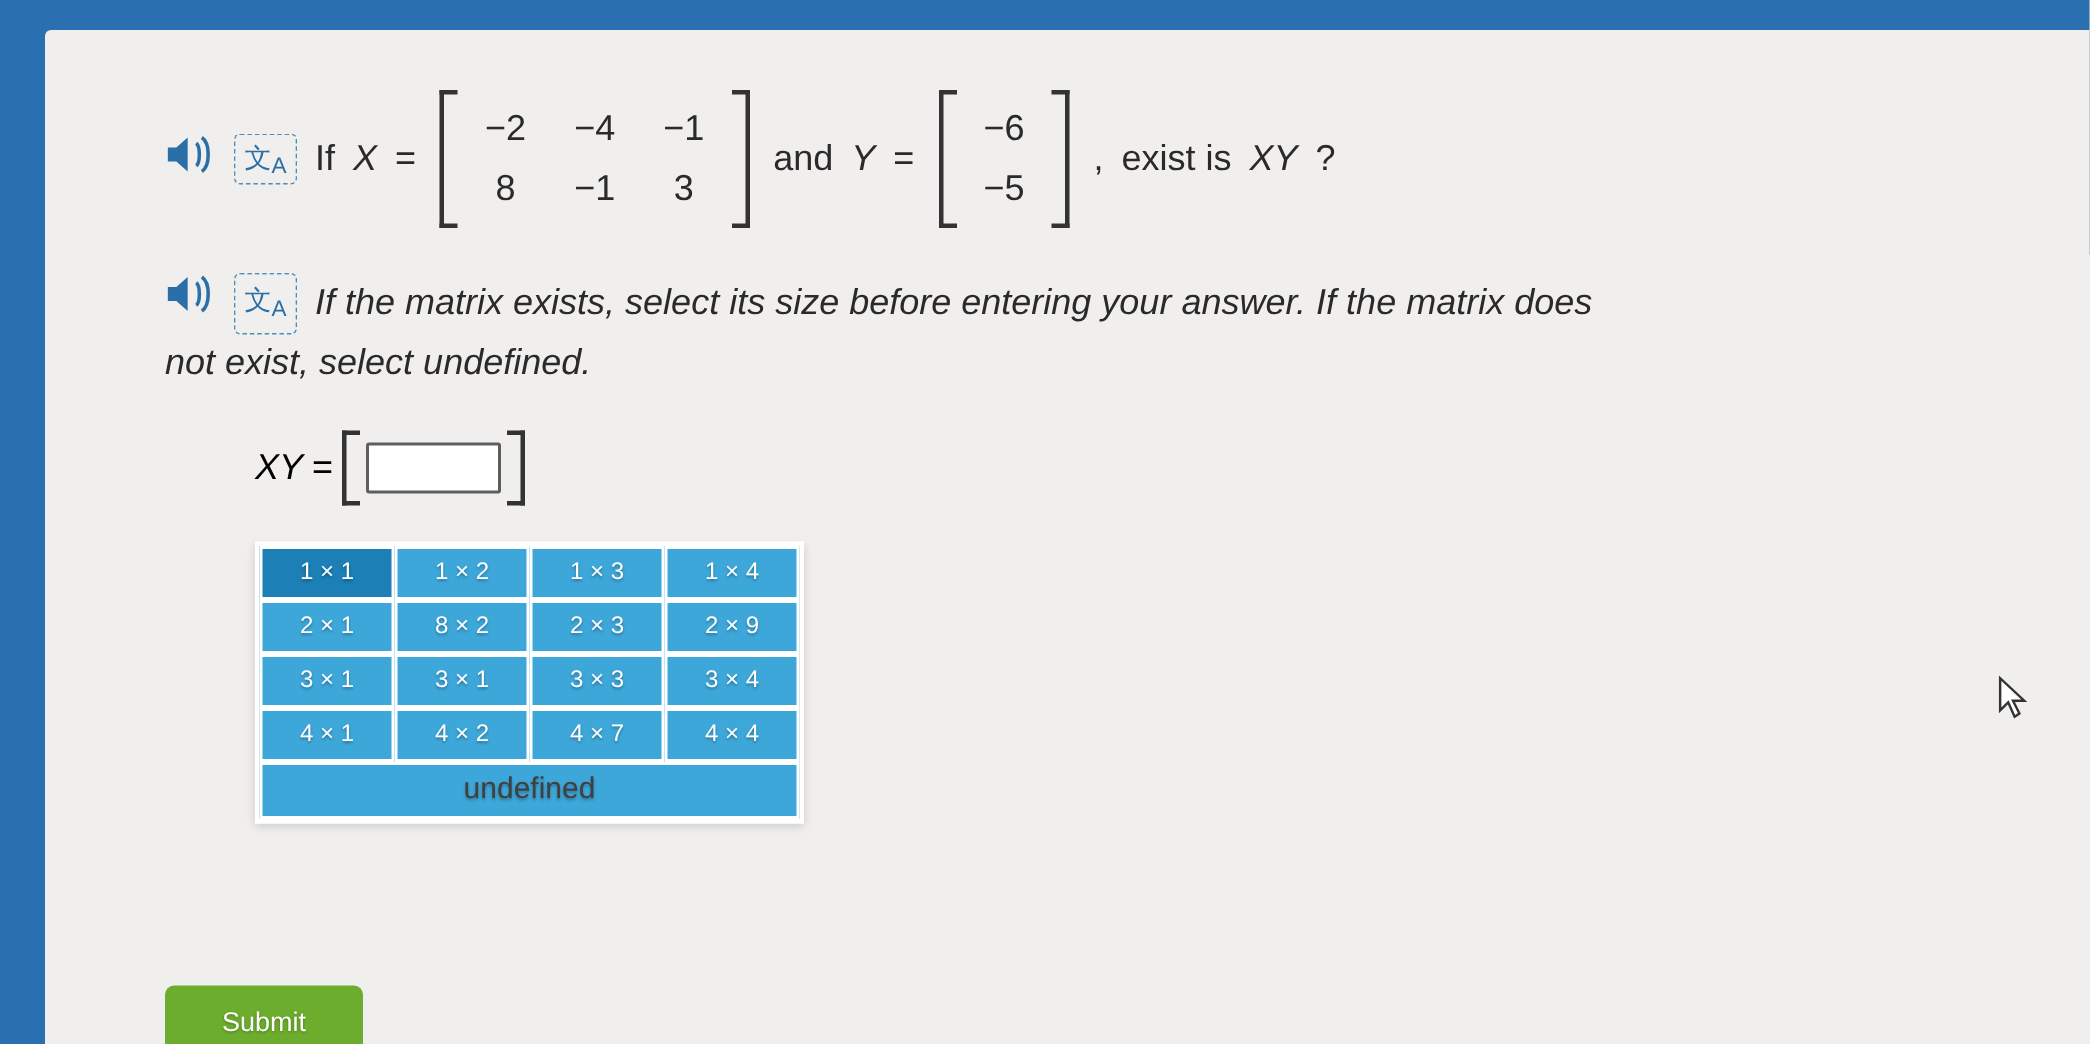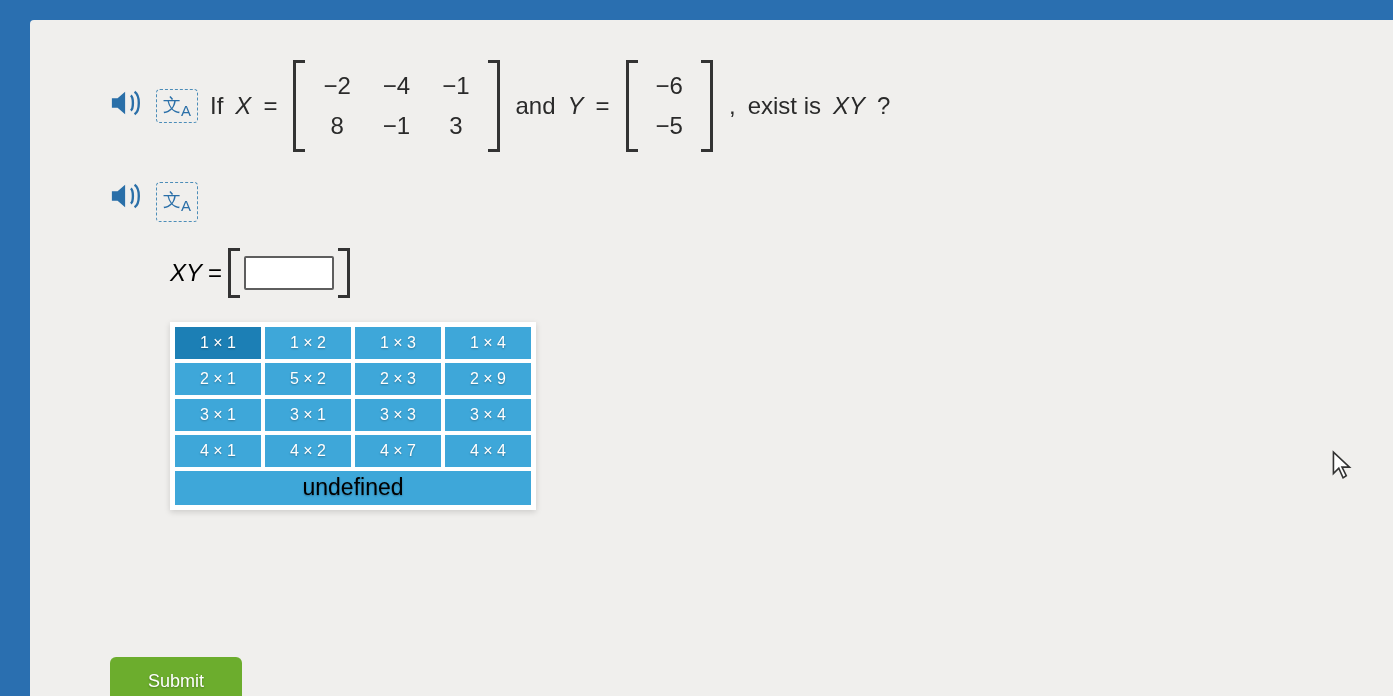--- a/index.html
+++ b/index.html
@@ -98,22 +98,22 @@
     display: flex;
     align-items: center;
     justify-content: center;
   }
   .size-btn.dk { background: #1c7fb5; }
   .undef-btn {
     width: 360px;
     height: 38px;
     background: #3ea7d9;
     border: 2px solid #fff;
-    color: #000000;
-    font-size: 23px;
+    color: #404040;
+    font-size: 20px;
     cursor: pointer;
     text-shadow: 0 1px 2px rgba(0,0,0,0.3);
   }
   .submit-btn {
     position: absolute;
     bottom: 0;
     left: 80px;
     background: #6cad2d;
     color: #fff;
     border: none;
@@ -194,21 +194,23 @@
 
   <div class="row2">
     <div class="line">
       <span class="audio-icon">
         <svg viewBox="0 0 36 28">
             <path fill="currentColor" d="M2 9h6l8-7v24l-8-7H2z"></path>
             <path fill="none" stroke="currentColor" stroke-width="2.5" d="M22 6c3 2 3 14 0 16M26 2c6 4 6 20 0 24"></path>
           </svg>
       </span>
       <span class="translate-icon">文<sub>A</sub></span>
+      <span class="italic">If the matrix exists, select its size before entering your answer. If the matrix does</span>
     </div>
+    <div class="italic">not exist, select undefined.</div>
   </div>
 
   <div class="answer-row">
     <span class="italic">XY</span>
     <span>=</span>
     <span class="ans-matrix">
       <span class="bracket-l"></span>
       <input class="ans-input" type="text" style="">
       <span class="bracket-r"></span>
     </span>
@@ -229,21 +231,21 @@
             </td>
         <td>
               <button class="size-btn">1 × 4</button>
             </td>
       </tr>
       <tr>
         <td>
               <button class="size-btn">2 × 1</button>
             </td>
         <td>
-              <button class="size-btn">5 × 2</button>
+              <button class="size-btn">8 × 2</button>
             </td>
         <td>
               <button class="size-btn">2 × 3</button>
             </td>
         <td>
               <button class="size-btn">2 × 9</button>
             </td>
       </tr>
       <tr>
         <td>

